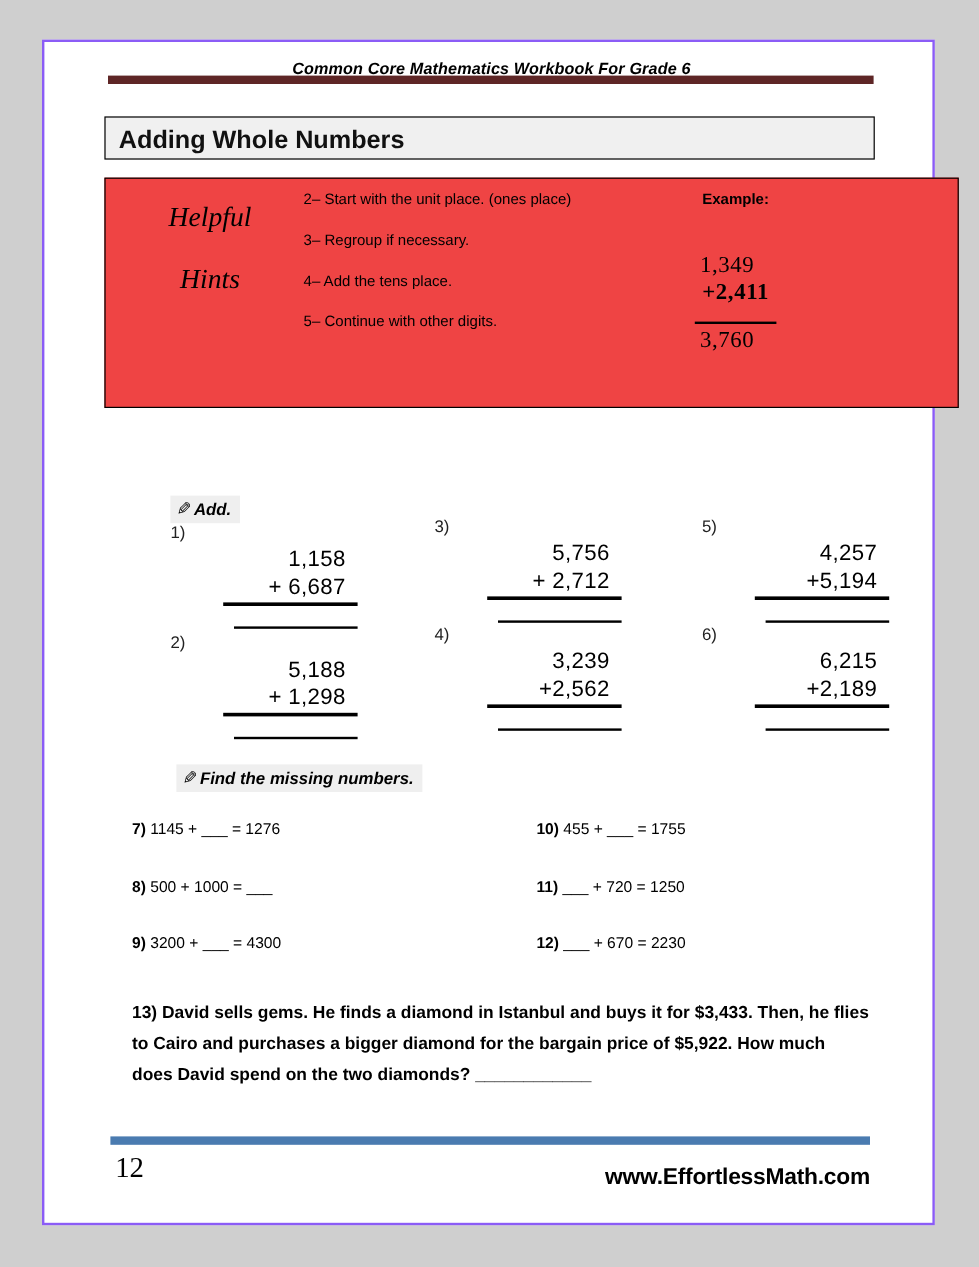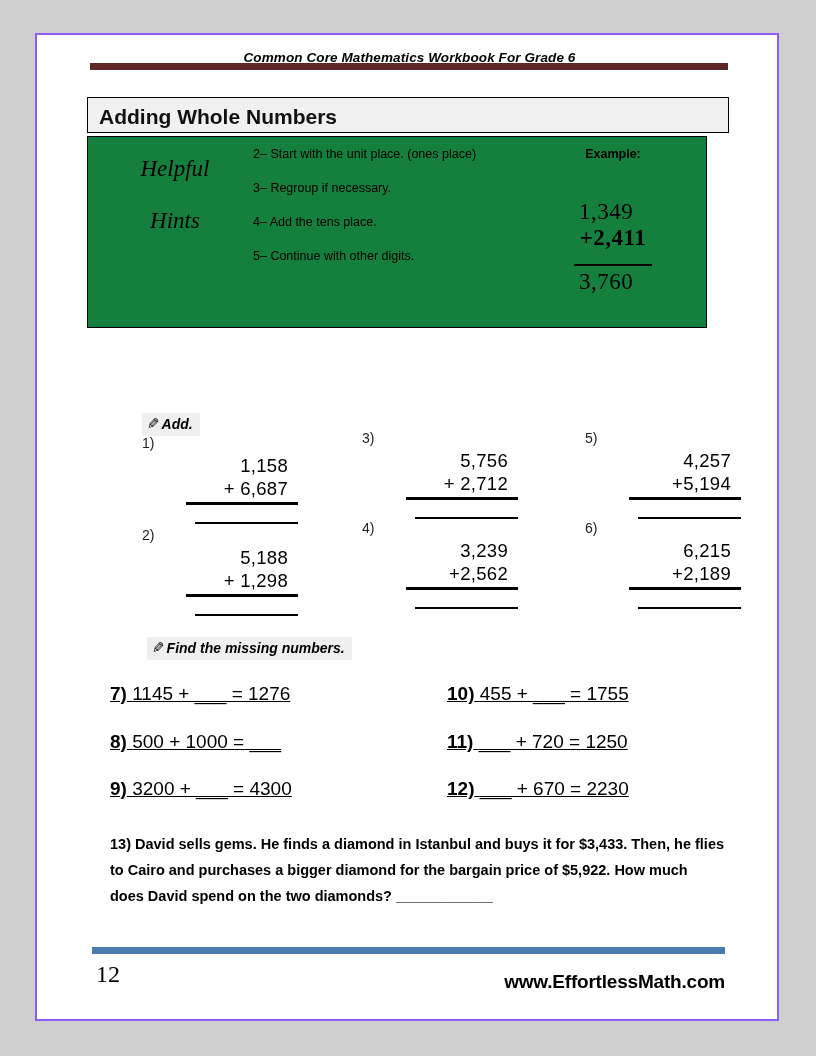--- a/index.html
+++ b/index.html
@@ -68,24 +68,24 @@
     top: 7px;
     font-size: 21px;
     font-weight: bold;
     color: #111;
   }
 
   
   .hints-box {
     position: absolute;
     left: 50px;
-    top: 101px;
-    width: 620px;
+    top: 113px;
+    width: 712px;
     height: 192px;
-    background: #15803d;
+    background: #ef4444;
     border: 1.5px solid #000;
     box-sizing: border-box;
   }
   .hints-label {
     position: absolute;
     left: 22px;
     top: 8px;
     width: 130px;
     text-align: center;
     font-family: "Liberation Serif", serif;
@@ -117,21 +117,21 @@
     font-size: 12.5px;
     font-weight: bold;
     color: #000;
   }
   .example-sum {
     position: absolute;
     left: 455px;
     top: 62px;
     width: 140px;
     font-family: "Liberation Serif", serif;
-    font-size: 23px;
+    font-size: 19px;
     color: #000;
     text-align: center;
   }
   .example-sum .row {
     display: block;
     padding-right: 14px;
     letter-spacing: .5px;
   }
   .example-sum .r2 {
     border-bottom: 2px solid #000;
@@ -204,24 +204,23 @@
     height: 2px;
     background: #000;
     margin-top: 17px;
     width: 92%;
     margin-left: 8%;
   }
 
   
   .mn {
     position: absolute;
-    font-size: 19px;
+    font-size: 13px;
     color: #000;
     white-space: nowrap;
-    text-decoration: underline;
   }
   .mn b { font-weight: bold; }
 
   
   .word-problem {
     position: absolute;
     left: 73px;
     top: 796px;
     width: 615px;
     font-size: 14.5px;

